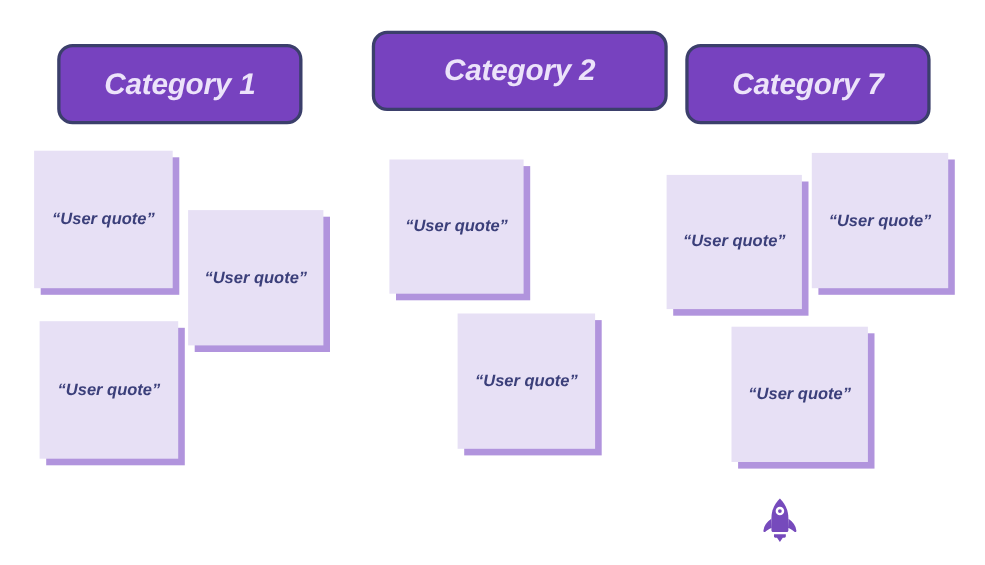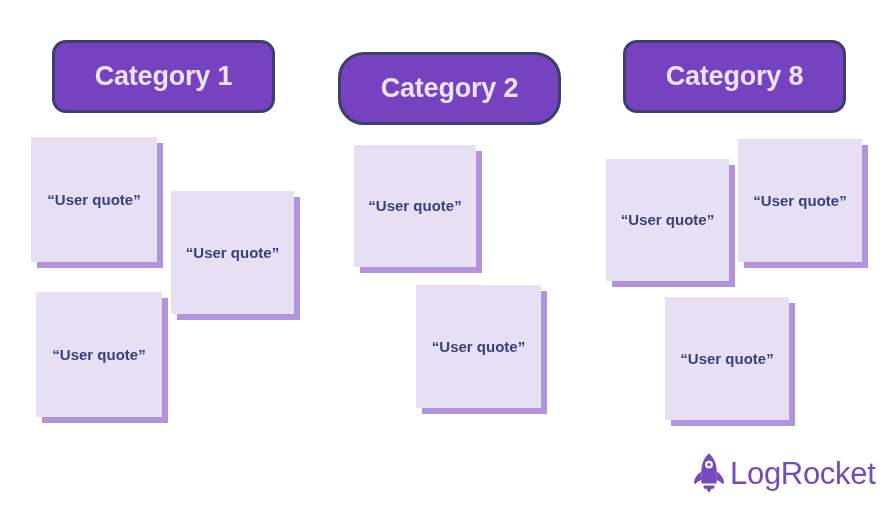--- a/index.html
+++ b/index.html
@@ -9,20 +9,21 @@
   }
   body {
     font-family: "Liberation Sans", sans-serif;
   }
   #canvas {
     position: relative;
     width: 895px;
     height: 514px;
     background: #ffffff;
     overflow: hidden;
+    font-style: italic;
   }
 
   
   .category-pill {
     position: absolute;
     box-sizing: border-box;
     background: #7742bf;
     border: 3px solid #3b3f6b;
     border-radius: 14px;
     display: flex;
@@ -89,31 +90,31 @@
     </div>
     <div class="sticky" style="left: 31px; top: 137px; width: 126px; height: 125px;">
       <span class="sticky-text">“User quote”</span>
     </div>
     <div class="sticky" style="left: 171px; top: 191px; width: 123px; height: 123px;">
       <span class="sticky-text">“User quote”</span>
     </div>
     <div class="sticky" style="left: 36px; top: 292px; width: 126px; height: 125px;">
       <span class="sticky-text">“User quote”</span>
     </div>
-    <div class="category-pill" style="left: 338px; top: 52px; width: 223px; height: 73px; border-radius: 26px;">
+    <div class="category-pill" style="left: 338px; top: 28px; width: 269px; height: 73px;">
       <span>Category 2</span>
     </div>
     <div class="sticky" style="left: 354px; top: 145px; width: 122px; height: 122px;">
       <span class="sticky-text">“User quote”</span>
     </div>
     <div class="sticky" style="left: 416px; top: 285px; width: 125px; height: 123px;">
       <span class="sticky-text">“User quote”</span>
     </div>
     <div class="category-pill" style="left: 623px; top: 40px; width: 223px; height: 73px;">
-      <span>Category 8</span>
+      <span>Category 7</span>
     </div>
     <div class="sticky" style="left: 606px; top: 159px; width: 123px; height: 122px;">
       <span class="sticky-text">“User quote”</span>
     </div>
     <div class="sticky" style="left: 738px; top: 139px; width: 124px; height: 123px;">
       <span class="sticky-text">“User quote”</span>
     </div>
     <div class="sticky" style="left: 665px; top: 297px; width: 124px; height: 123px;">
       <span class="sticky-text">“User quote”</span>
     </div>
@@ -126,15 +127,14 @@
         <path d="M24.8 19.5 C29.0 22.2 31.4 25.6 32.0 30.4 C32.15 31.6 31.0 32.1 30.2 31.4 C28.3 29.7 26.4 28.6 24.4 28.0 Z"></path>
 
         <path d="M17 1.2 C12.4 5.6 9.3 11.6 9.3 19.2 L9.3 30.2 C9.3 31.0 9.9 31.6 10.7 31.6 L23.3 31.6 C24.1 31.6 24.7 31.0 24.7 30.2 L24.7 19.2 C24.7 11.6 21.6 5.6 17 1.2 Z"></path>
 
         <path d="M11.6 33.6 L22.4 33.6 L22.4 35.6 C22.4 36.3 21.9 36.8 21.2 36.8 L19.6 36.8 L17 40.8 L14.4 36.8 L12.8 36.8 C12.1 36.8 11.6 36.3 11.6 35.6 Z"></path>
       </g>
 
       <circle cx="17" cy="12.6" r="3.9" fill="#ffffff"></circle>
       <circle cx="17" cy="12.6" r="1.7" fill="#764abc"></circle>
     </svg>
-    <span id="logo-word">LogRocket</span>
   </div>
 </div>
 
 </body></html>

